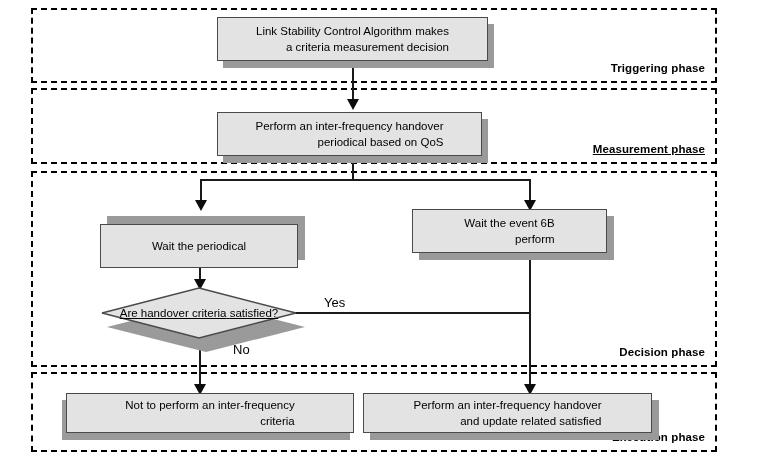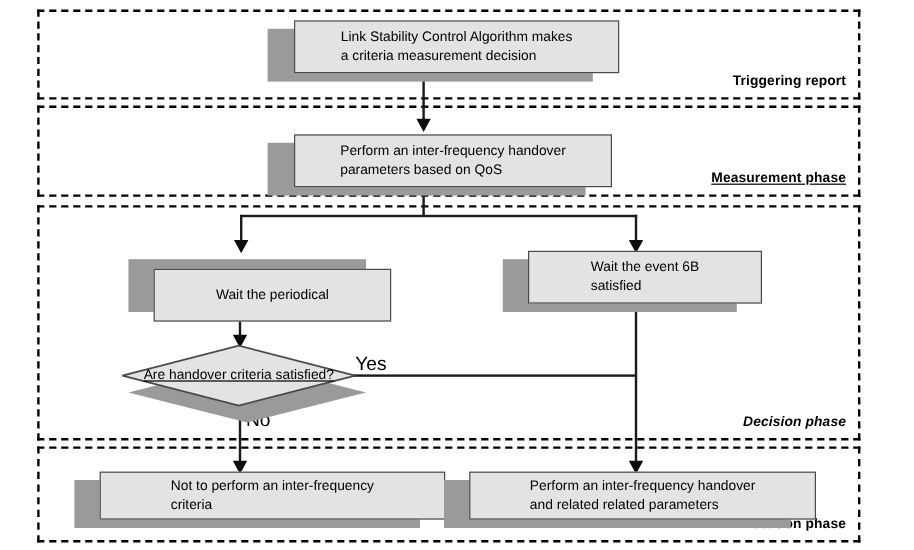--- a/index.html
+++ b/index.html
@@ -38,26 +38,25 @@
     box-sizing: border-box;
   }
   .proc {
     position: absolute;
     background: #e3e3e3;
     border: 1.4px solid #4a4a4a;
     box-sizing: border-box;
     display: flex;
     align-items: center;
     justify-content: center;
-    text-align: left;
+    text-align: right;
     font-size: 11.5px;
     color: #000000;
     line-height: 1.42;
     padding: 2px 6px;
-    margin-left: 28px;
   }
   .proc span { display: block; }
   .diamond-wrap {
     position: absolute;
   }
   .diamond-wrap svg {
     position: absolute;
     left: 0;
     top: 0;
     overflow: visible;
@@ -87,38 +86,39 @@
   .arrowhead {
     position: absolute;
     width: 0;
     height: 0;
     border-left: 6px solid transparent;
     border-right: 6px solid transparent;
     border-top: 11px solid #0d0d0d;
   }
   .edge-label {
     position: absolute;
-    font-size: 16px;
+    font-size: 13px;
     color: #000000;
     white-space: nowrap;
+    margin-left: 28px;
   }
 </style>
 </head>
 <body>
 
 <div id="canvas">
 
   <div class="phase-box" style="left:31px; top:8px; width:686px; height:75px;"></div>
   <div class="phase-box" style="left:31px; top:88px; width:686px; height:76px;"></div>
   <div class="phase-box" style="left:31px; top:171px; width:686px; height:196px;"></div>
   <div class="phase-box" style="left:31px; top:372px; width:686px; height:80px;"></div>
 
-  <div class="phase-label" style="left:500px; top:62px; width:205px;">Triggering report</div>
+  <div class="phase-label" style="left:500px; top:62px; width:205px;">Triggering phase</div>
   <div class="phase-label" style="left:500px; top:143px; width:205px;text-decoration:underline;">Measurement phase</div>
-  <div class="phase-label" style="left:500px; top:346px; width:205px;font-style:italic;">Decision phase</div>
+  <div class="phase-label" style="left:500px; top:346px; width:205px;">Decision phase</div>
   <div class="phase-label" style="left:500px; top:431px; width:205px;">Execution phase</div>
 
   <div class="conn conn-v" style="left:352.2px; top:60px; height:43px;"></div>
   <div class="arrowhead" style="left:347px; top:99px;"></div>
 
   <div class="conn conn-v" style="left:352.2px; top:156px; height:24px;"></div>
   <div class="conn conn-h" style="left:200px; top:179px; width:331px;"></div>
   <div class="conn conn-v" style="left:200px; top:179px; height:25px;"></div>
   <div class="arrowhead" style="left:195px; top:200px;"></div>
   <div class="conn conn-v" style="left:529.4px; top:179px; height:25px;"></div>
@@ -142,61 +142,61 @@
     <div>
       <span>Link Stability Control Algorithm makes</span>
       <span>a criteria measurement decision</span>
     </div>
   </div>
 
   <div class="proc-shadow" style="left:223px; top:119px; width:265px; height:44px;"></div>
   <div class="proc" style="left:217px; top:112px; width:265px; height:44px;">
     <div>
       <span>Perform an inter-frequency handover</span>
-      <span>parameters based on QoS</span>
+      <span>periodical based on QoS</span>
     </div>
   </div>
 
   <div class="proc-shadow" style="left:107px; top:216px; width:198px; height:44px;"></div>
   <div class="proc" style="left:100px; top:224px; width:198px; height:44px;">
     <div>
       <span>Wait the periodical</span>
     </div>
   </div>
 
   <div class="proc-shadow" style="left:419px; top:216px; width:195px; height:44px;"></div>
   <div class="proc" style="left:412px; top:209px; width:195px; height:44px;">
     <div>
       <span>Wait the event 6B</span>
-      <span>satisfied</span>
+      <span>perform</span>
     </div>
   </div>
 
   <div class="diamond-wrap" style="left:102px; top:288px; width:194px; height:50px;">
     <svg width="206" height="62" viewBox="0 0 206 62">
       <polygon points="104,14 203,39 104,64 5,39" fill="#9a9a9a"></polygon>
       <polygon points="97,0 194,25 97,50 0,25" fill="#e3e3e3" stroke="#4a4a4a" stroke-width="1.4"></polygon>
     </svg>
     <div class="diamond-text" style="width:194px; height:50px;">
       <div>
         <span>Are handover criteria</span>
         <span>satisfied?</span>
       </div>
     </div>
   </div>
 
   <div class="proc-shadow" style="left:62px; top:400px; width:288px; height:40px;"></div>
-  <div class="proc" style="left:55px; top:393px; width:288px; height:40px;">
+  <div class="proc" style="left:66px; top:393px; width:288px; height:40px;">
     <div>
       <span>Not to perform an inter-frequency</span>
       <span>criteria</span>
     </div>
   </div>
 
   <div class="proc-shadow" style="left:370px; top:400px; width:289px; height:40px;"></div>
   <div class="proc" style="left:363px; top:393px; width:289px; height:40px;">
     <div>
       <span>Perform an inter-frequency handover</span>
-      <span>and related related parameters</span>
+      <span>and update related satisfied</span>
     </div>
   </div>
 
 </div>
 
 </body></html>

